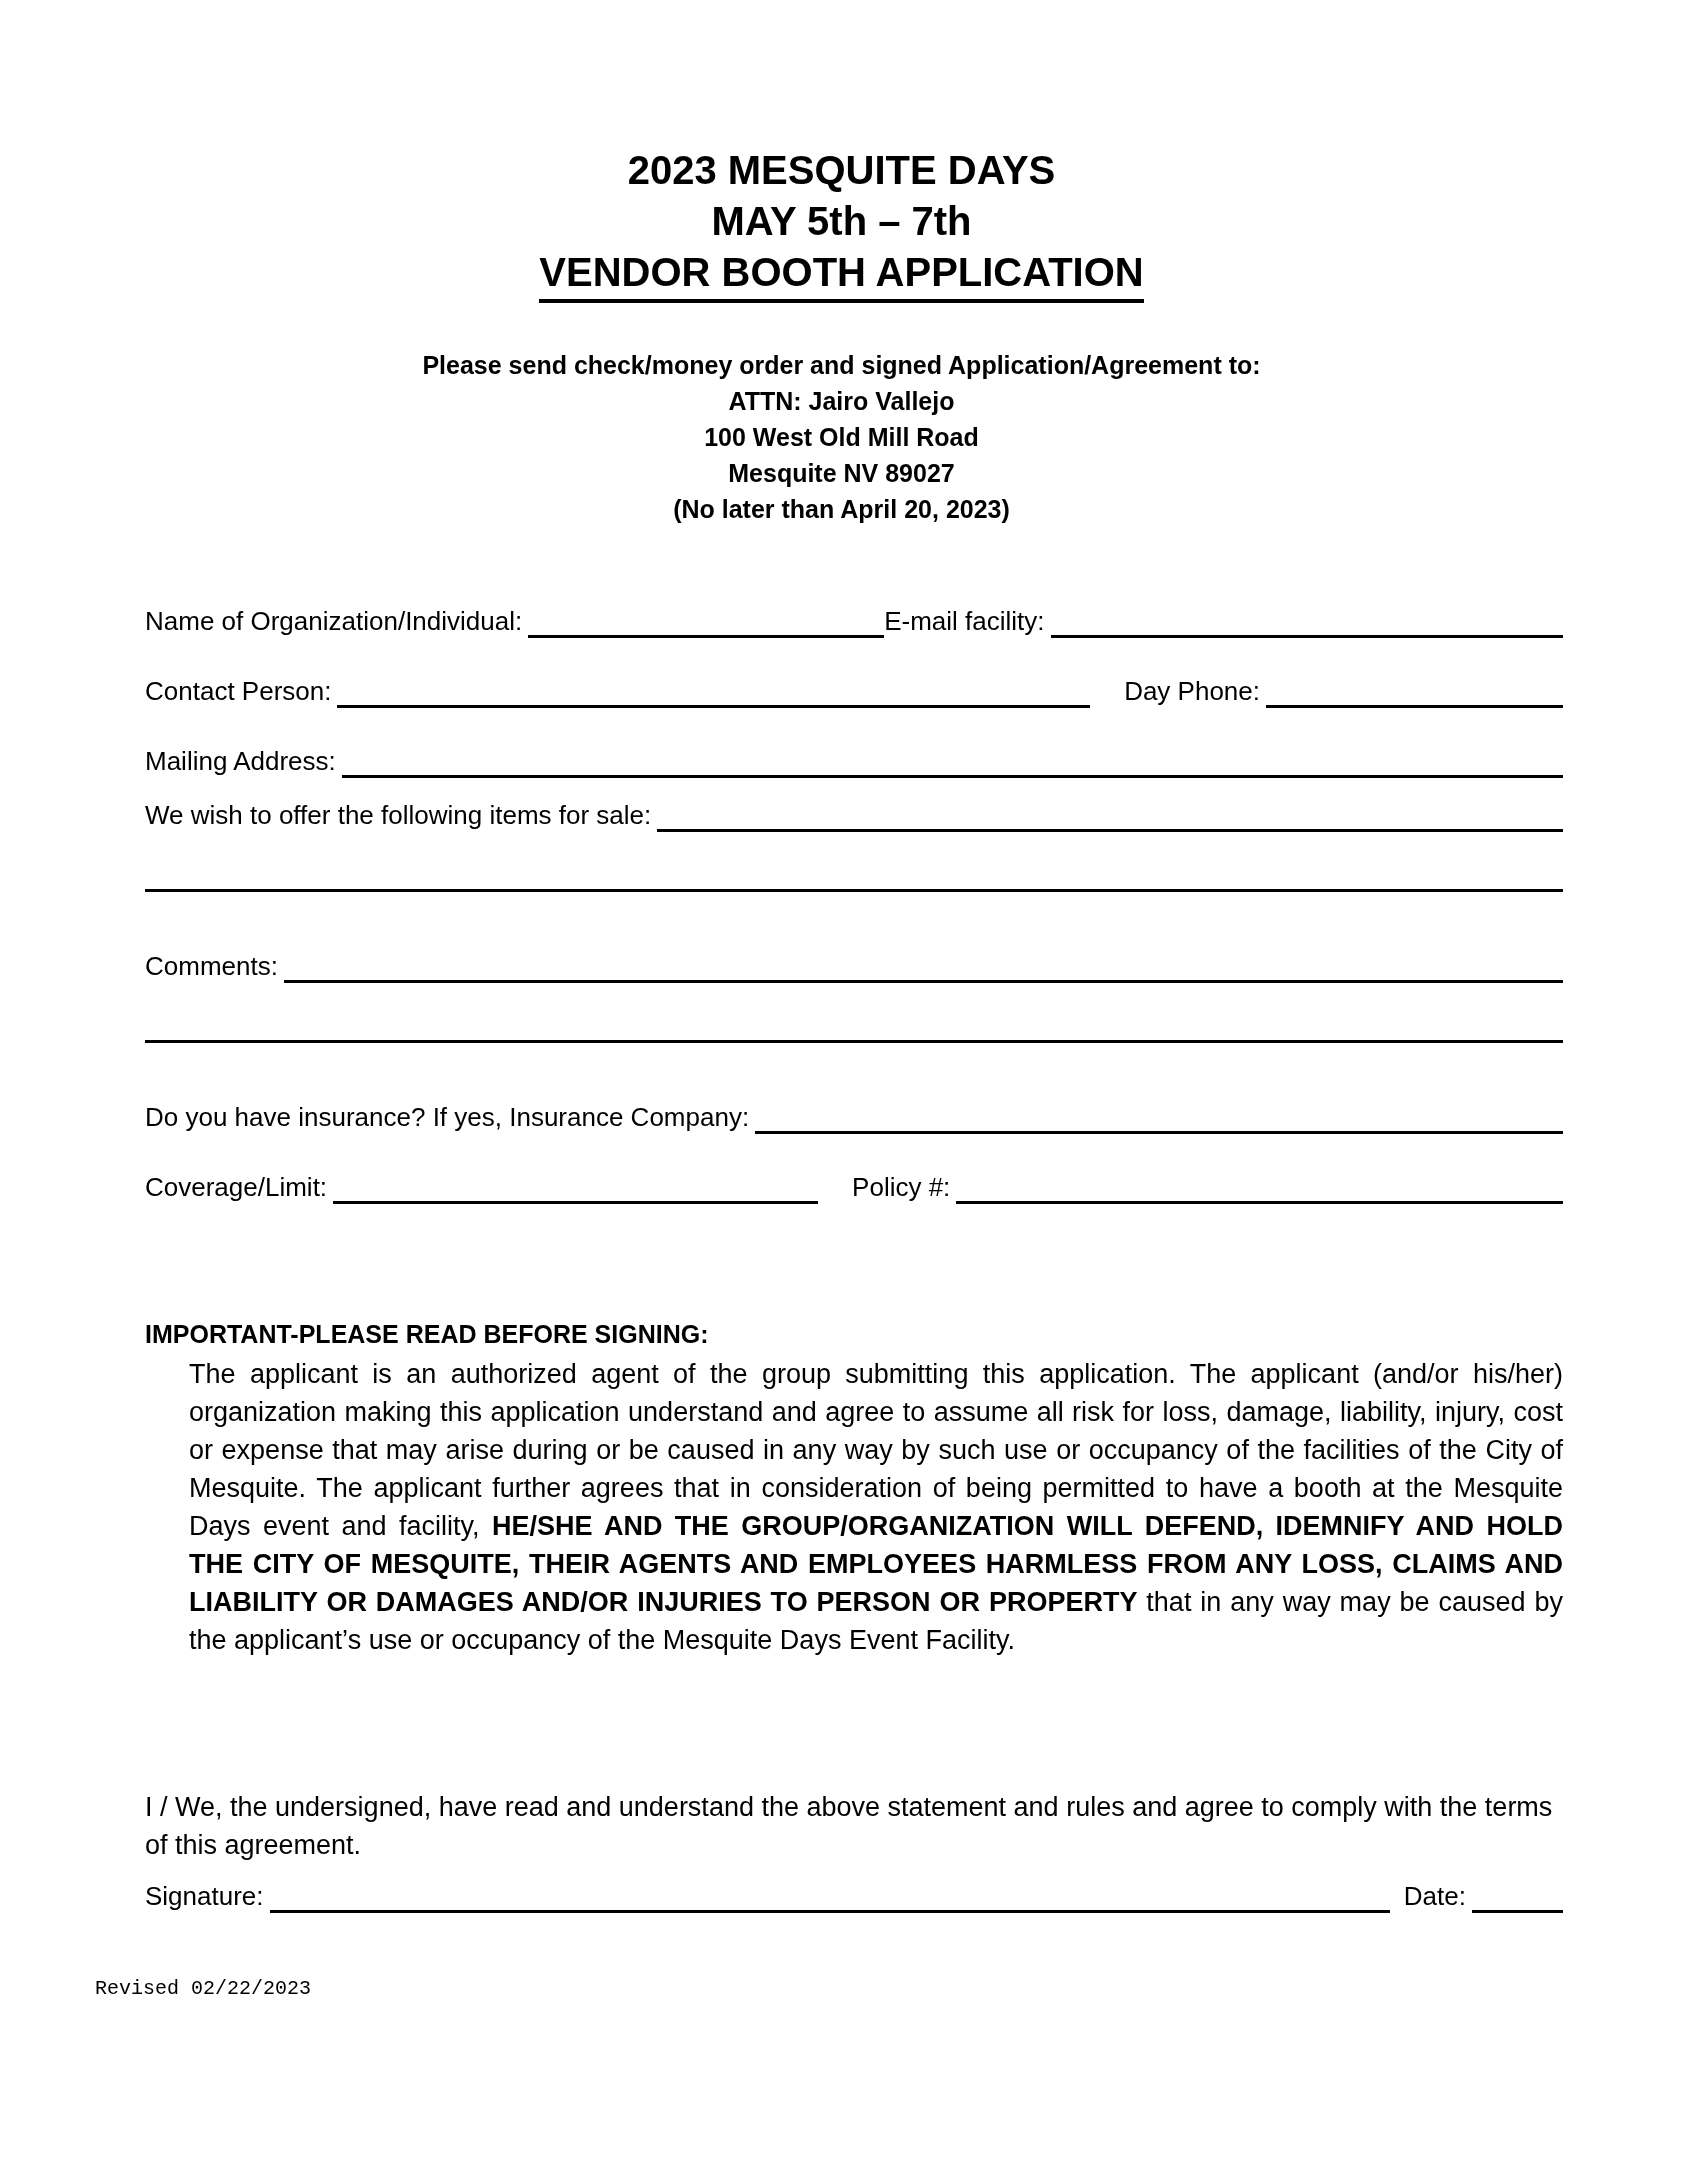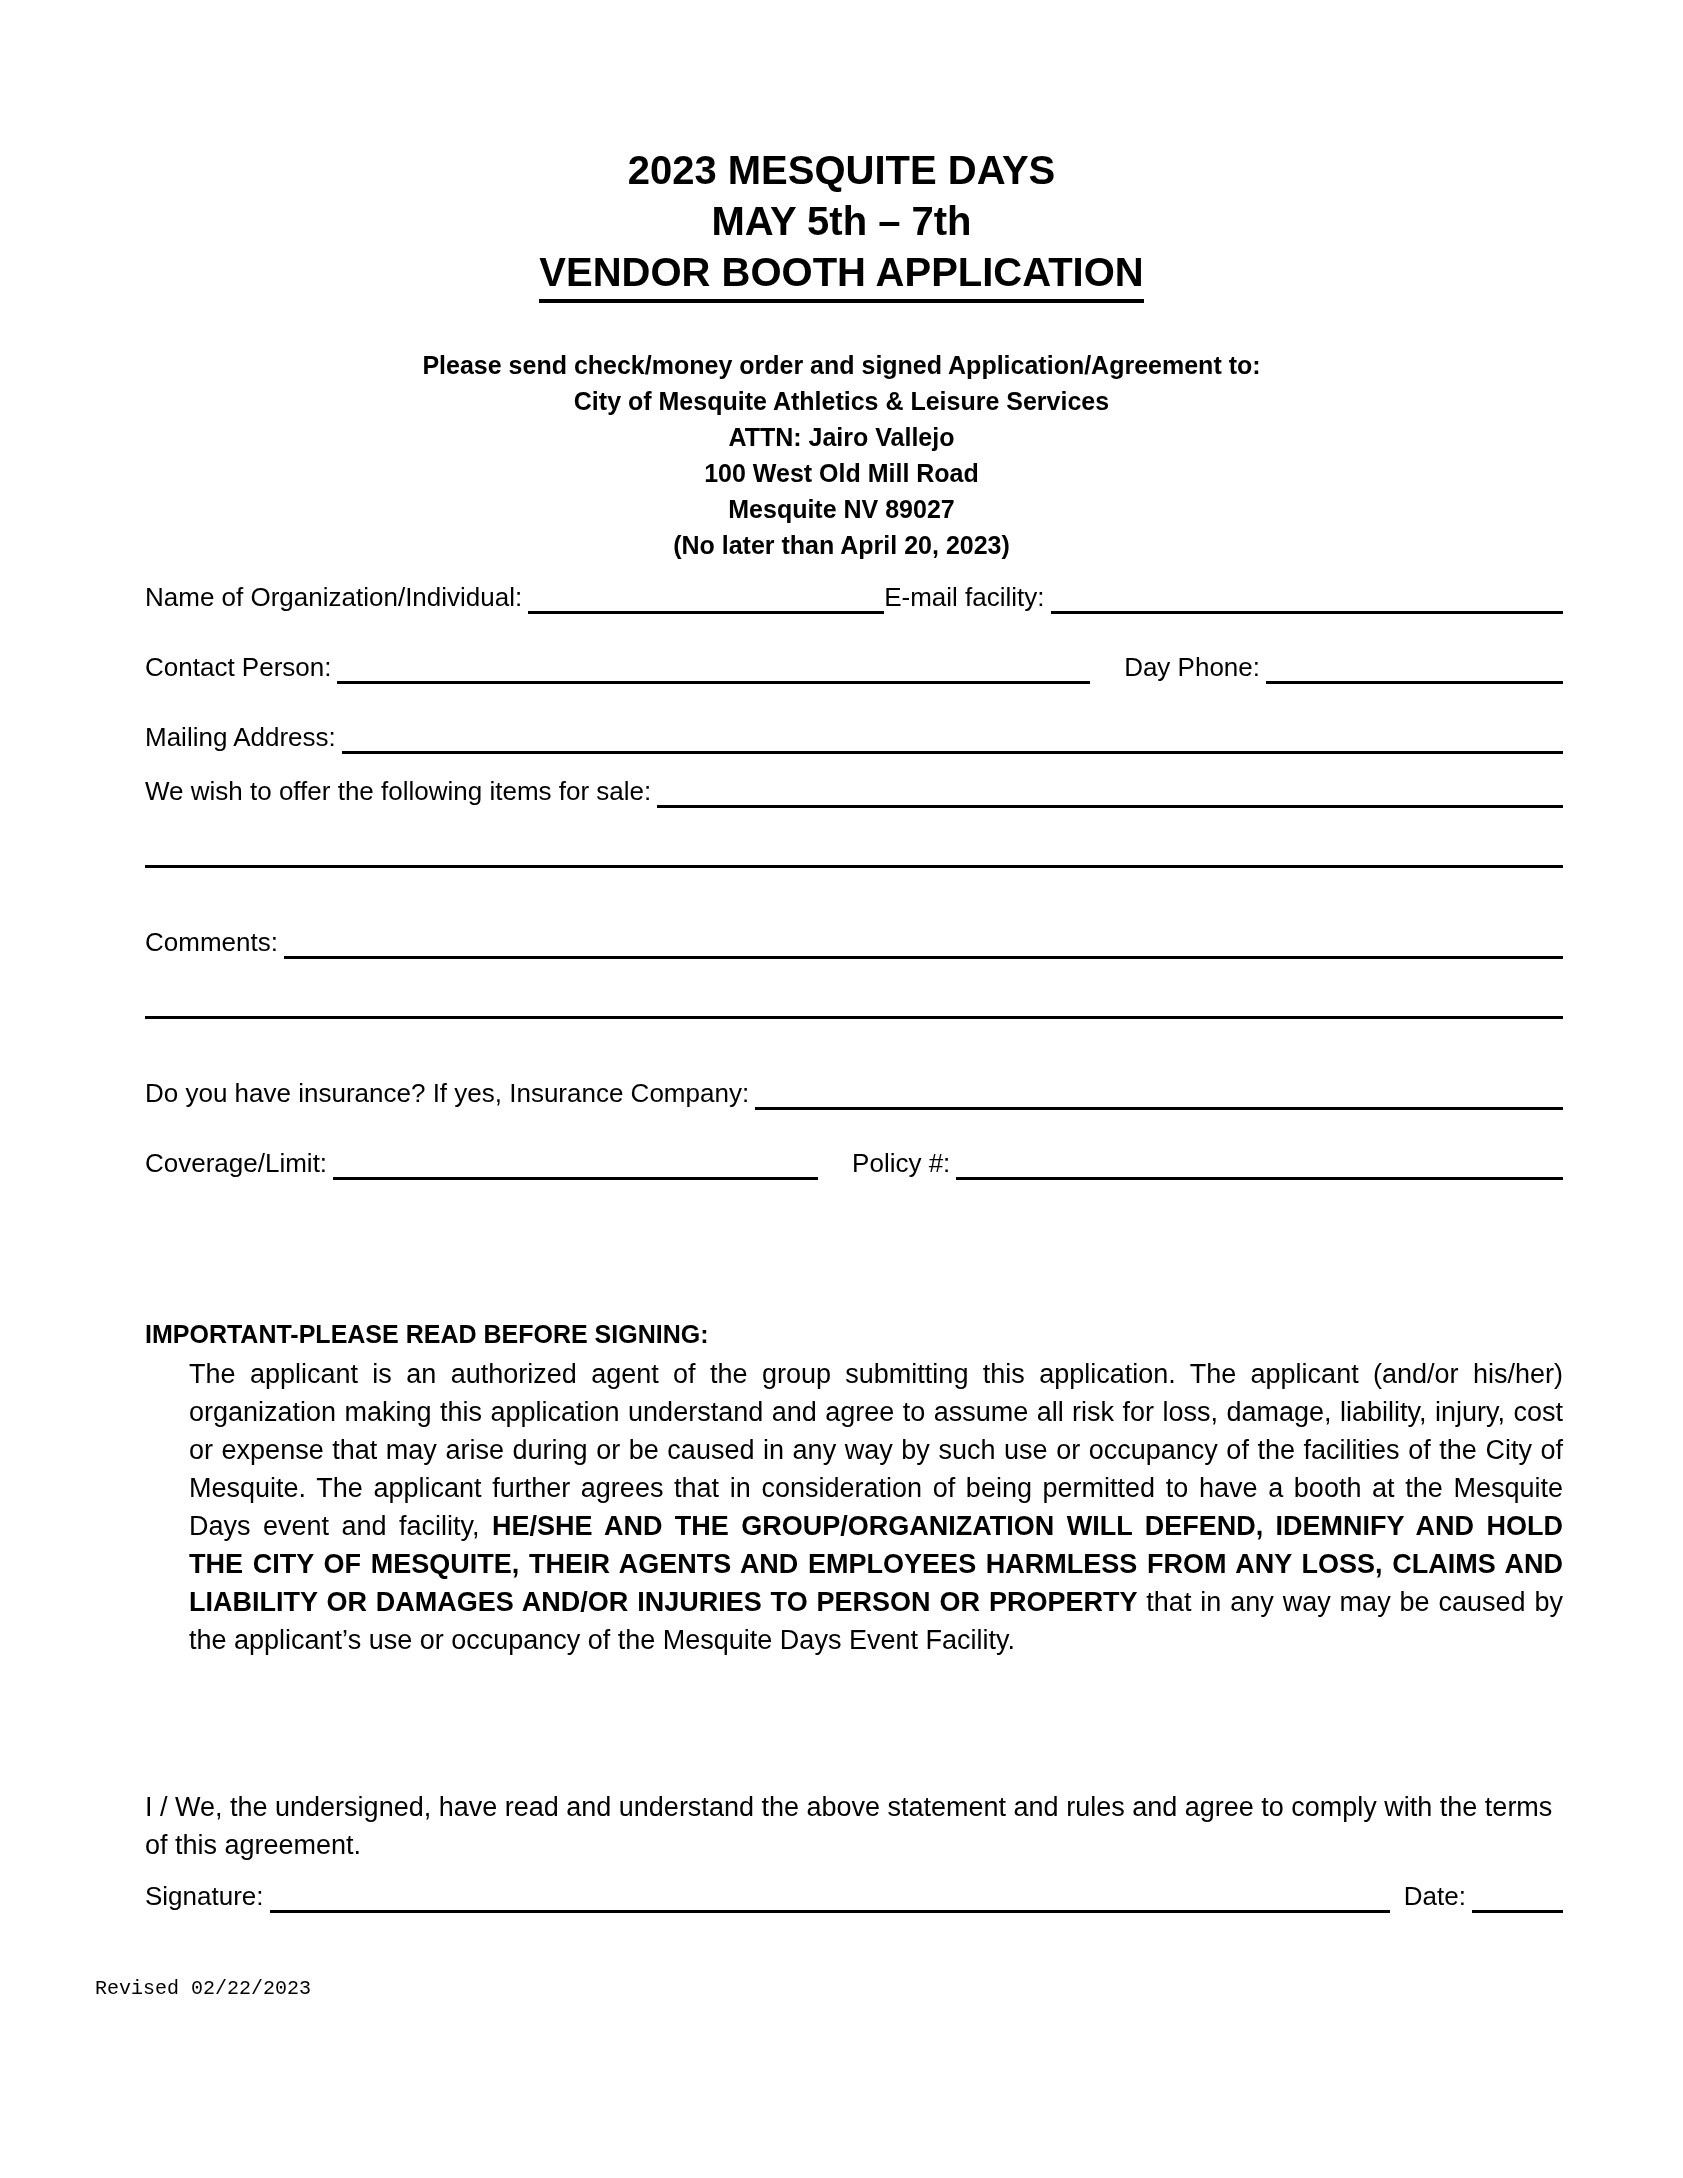--- a/index.html
+++ b/index.html
@@ -57,21 +57,21 @@
     font-size: 25px;
     font-weight: bold;
     line-height: 36px;
     white-space: nowrap;
   }
 
   
   .form-area {
     position: absolute;
     left: 145px;
-    top: 580px;
+    top: 604px;
     width: 1418px;
   }
 
   .frow {
     position: relative;
     display: flex;
     align-items: flex-end;
     font-size: 26px;
     line-height: 34px;
     white-space: nowrap;
@@ -175,21 +175,20 @@
   <div class="title-block">
     <div class="title-line">2023 MESQUITE DAYS</div>
     <div class="title-line">MAY 5th – 7th</div>
     <div class="title-line">
       <span class="title-underlined">VENDOR BOOTH APPLICATION</span>
     </div>
   </div>
 
   <div class="sendto-block">
     <div class="sendto-line">Please send check/money order and signed Application/Agreement to:</div>
-    <div class="sendto-line">City of Mesquite Athletics &amp; Leisure Services</div>
     <div class="sendto-line">ATTN: Jairo Vallejo</div>
     <div class="sendto-line">100 West Old Mill Road</div>
     <div class="sendto-line">Mesquite NV 89027</div>
     <div class="sendto-line">(No later than April 20, 2023)</div>
   </div>
 
   <div class="form-area">
 
     <div class="frow">
       <span class="flabel">Name of Organization/Individual:</span>

